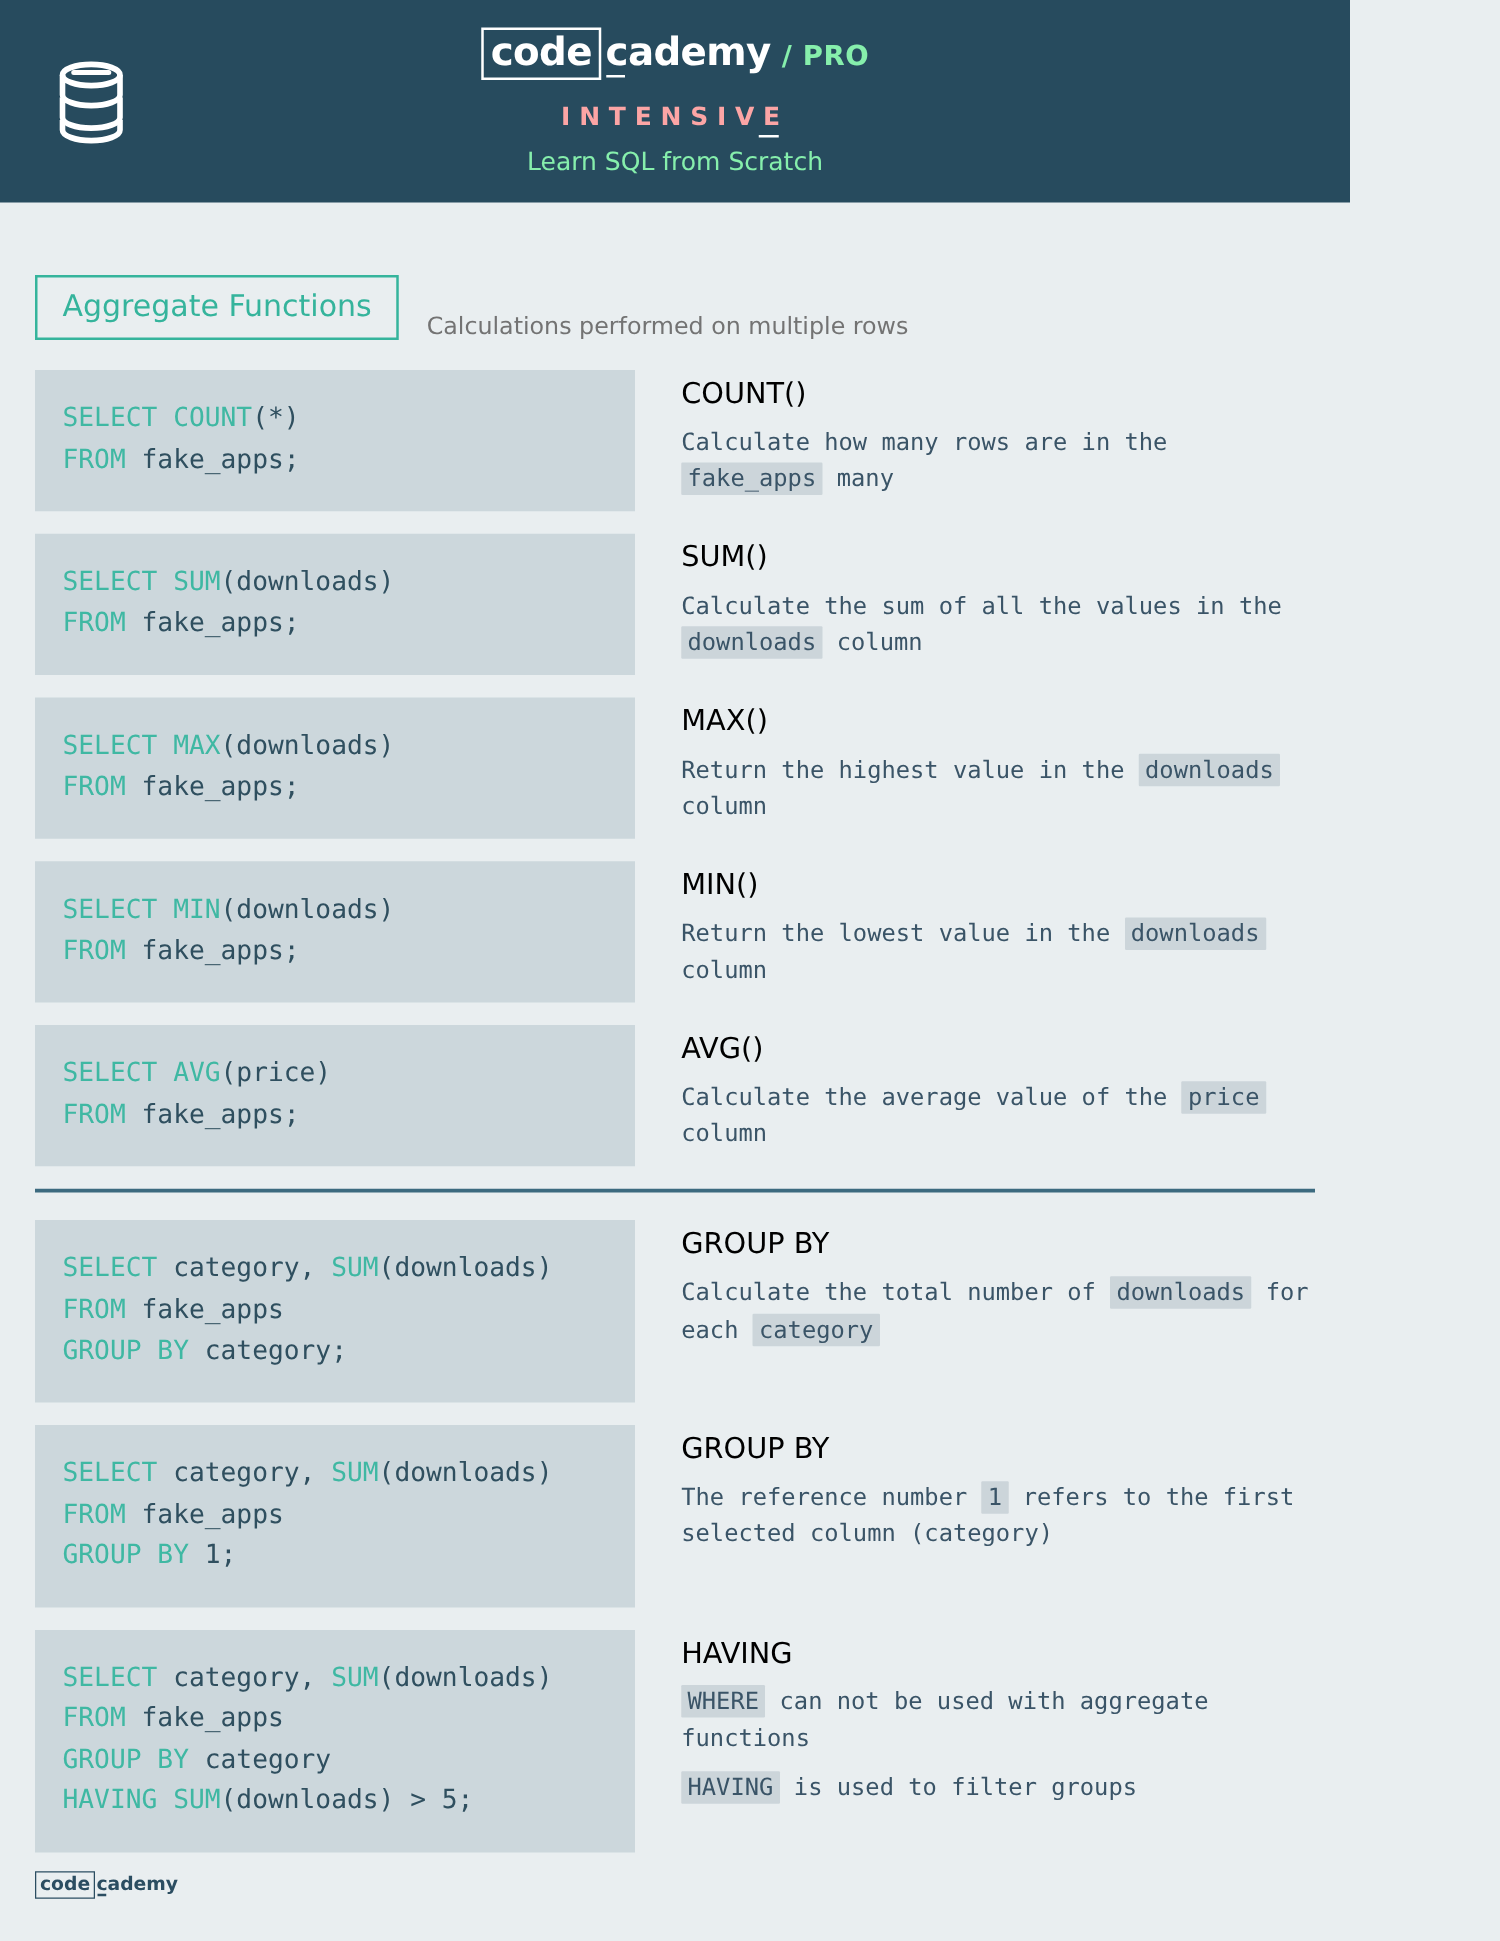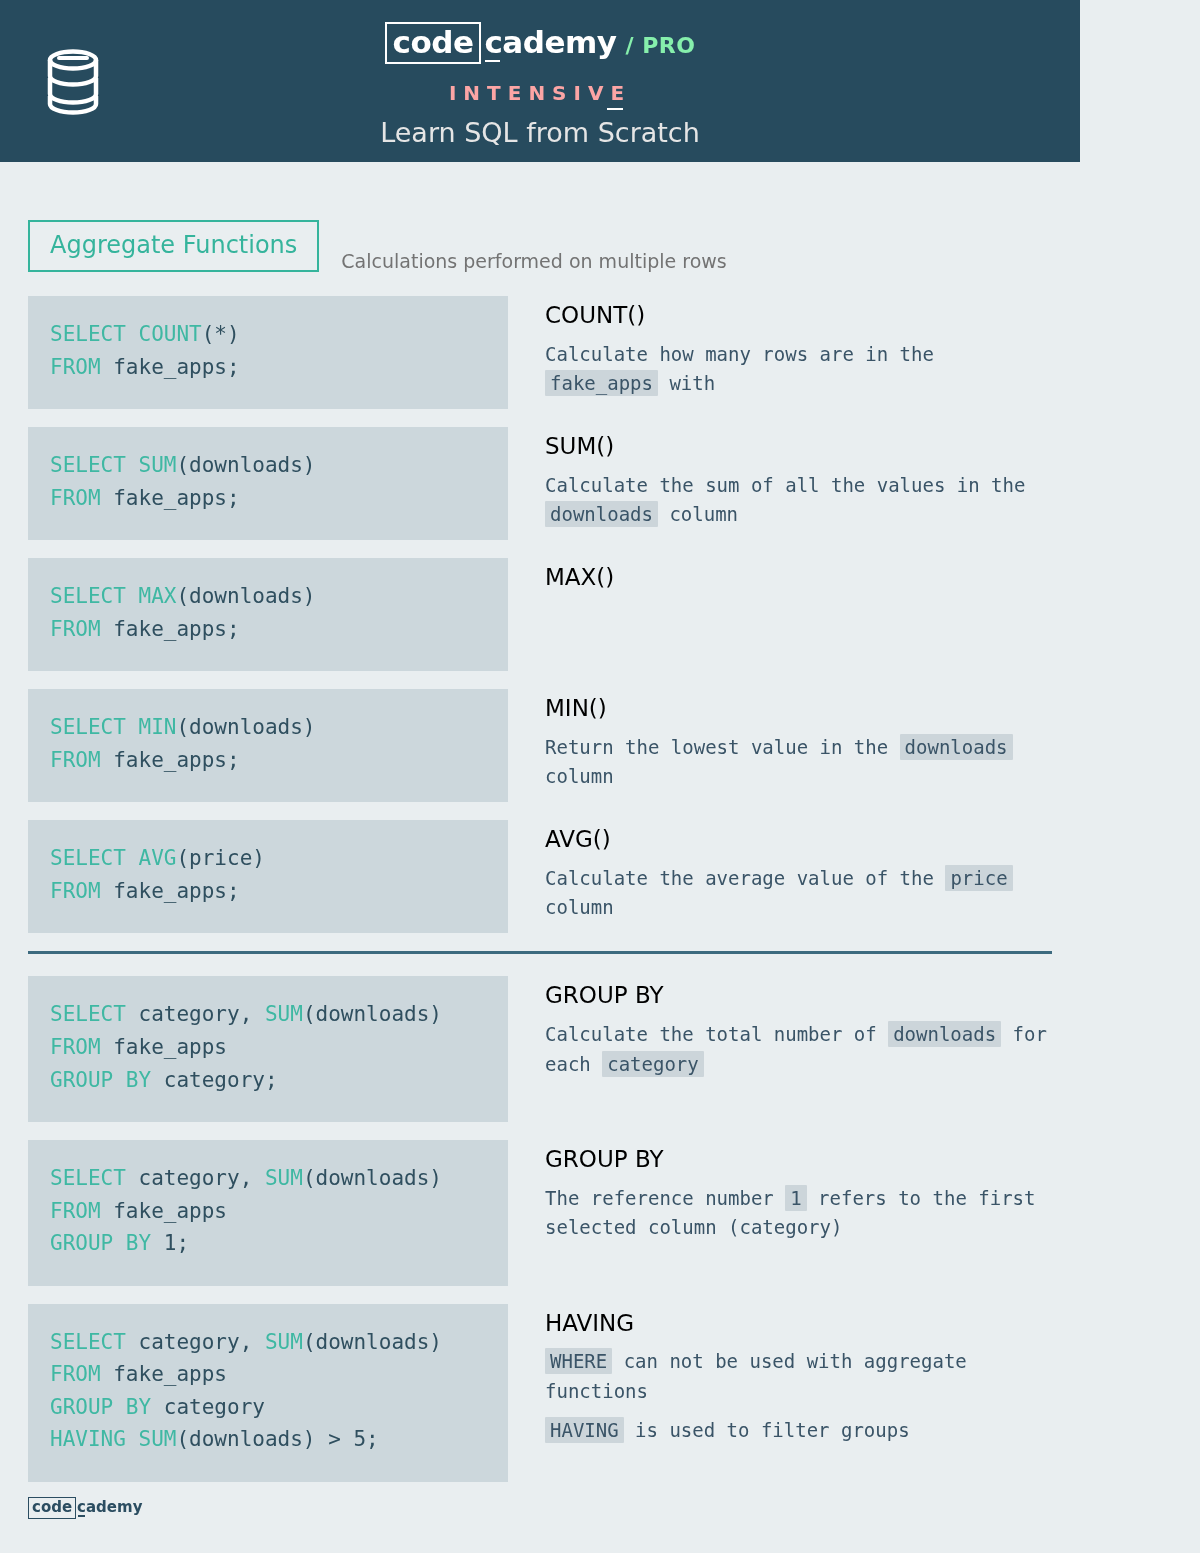--- a/index.html
+++ b/index.html
@@ -95,23 +95,23 @@
     position: absolute;
     right: 8px;
     bottom: -5px;
     width: 16px;
     height: 2.5px;
     background: #ffffff;
   }
 
   .tagline {
     margin-top: 12px;
-    color: #e5e5e5;
-    font-family: "DejaVu Sans", sans-serif;
-    font-size: 27px;
+    color: #86efac;
+    font-family: "DejaVu Sans", sans-serif;
+    font-size: 20px;
     font-weight: 400;
     letter-spacing: 0px;
   }
 
   
   .content {
     position: relative;
     padding: 0 28px;
   }
 
@@ -269,41 +269,44 @@
     </div>
 
     <div class="rows" id="aggregate-rows">
         <div class="row">
           <div class="code-col">
             <div class="code-box"><div><span class="kw">SELECT COUNT</span><span>(*)</span></div><div><span class="kw">FROM </span><span>fake_apps;</span></div></div>
           </div>
           <div class="desc-col">
             <div class="desc-title">COUNT()</div>
             <div class="desc-body">
-              <span class="line"><span>Calculate how many rows are in the </span><span class="hl">fake_apps</span><span> with</span></span>
+              <span class="line"><span>Calculate how many rows are in the </span><span class="hl">fake_apps</span><span> many</span></span>
             </div>
           </div>
         </div>
         <div class="row">
           <div class="code-col">
             <div class="code-box"><div><span class="kw">SELECT SUM</span><span>(downloads)</span></div><div><span class="kw">FROM </span><span>fake_apps;</span></div></div>
           </div>
           <div class="desc-col">
             <div class="desc-title">SUM()</div>
             <div class="desc-body">
               <span class="line"><span>Calculate the sum of all the values in the </span><span class="hl">downloads</span><span> column</span></span>
             </div>
           </div>
         </div>
         <div class="row">
           <div class="code-col">
             <div class="code-box"><div><span class="kw">SELECT MAX</span><span>(downloads)</span></div><div><span class="kw">FROM </span><span>fake_apps;</span></div></div>
           </div>
           <div class="desc-col">
             <div class="desc-title">MAX()</div>
+            <div class="desc-body">
+              <span class="line"><span>Return the highest value in the </span><span class="hl">downloads</span><span> column</span></span>
+            </div>
           </div>
         </div>
         <div class="row">
           <div class="code-col">
             <div class="code-box"><div><span class="kw">SELECT MIN</span><span>(downloads)</span></div><div><span class="kw">FROM </span><span>fake_apps;</span></div></div>
           </div>
           <div class="desc-col">
             <div class="desc-title">MIN()</div>
             <div class="desc-body">
               <span class="line"><span>Return the lowest value in the </span><span class="hl">downloads</span><span> column</span></span>

